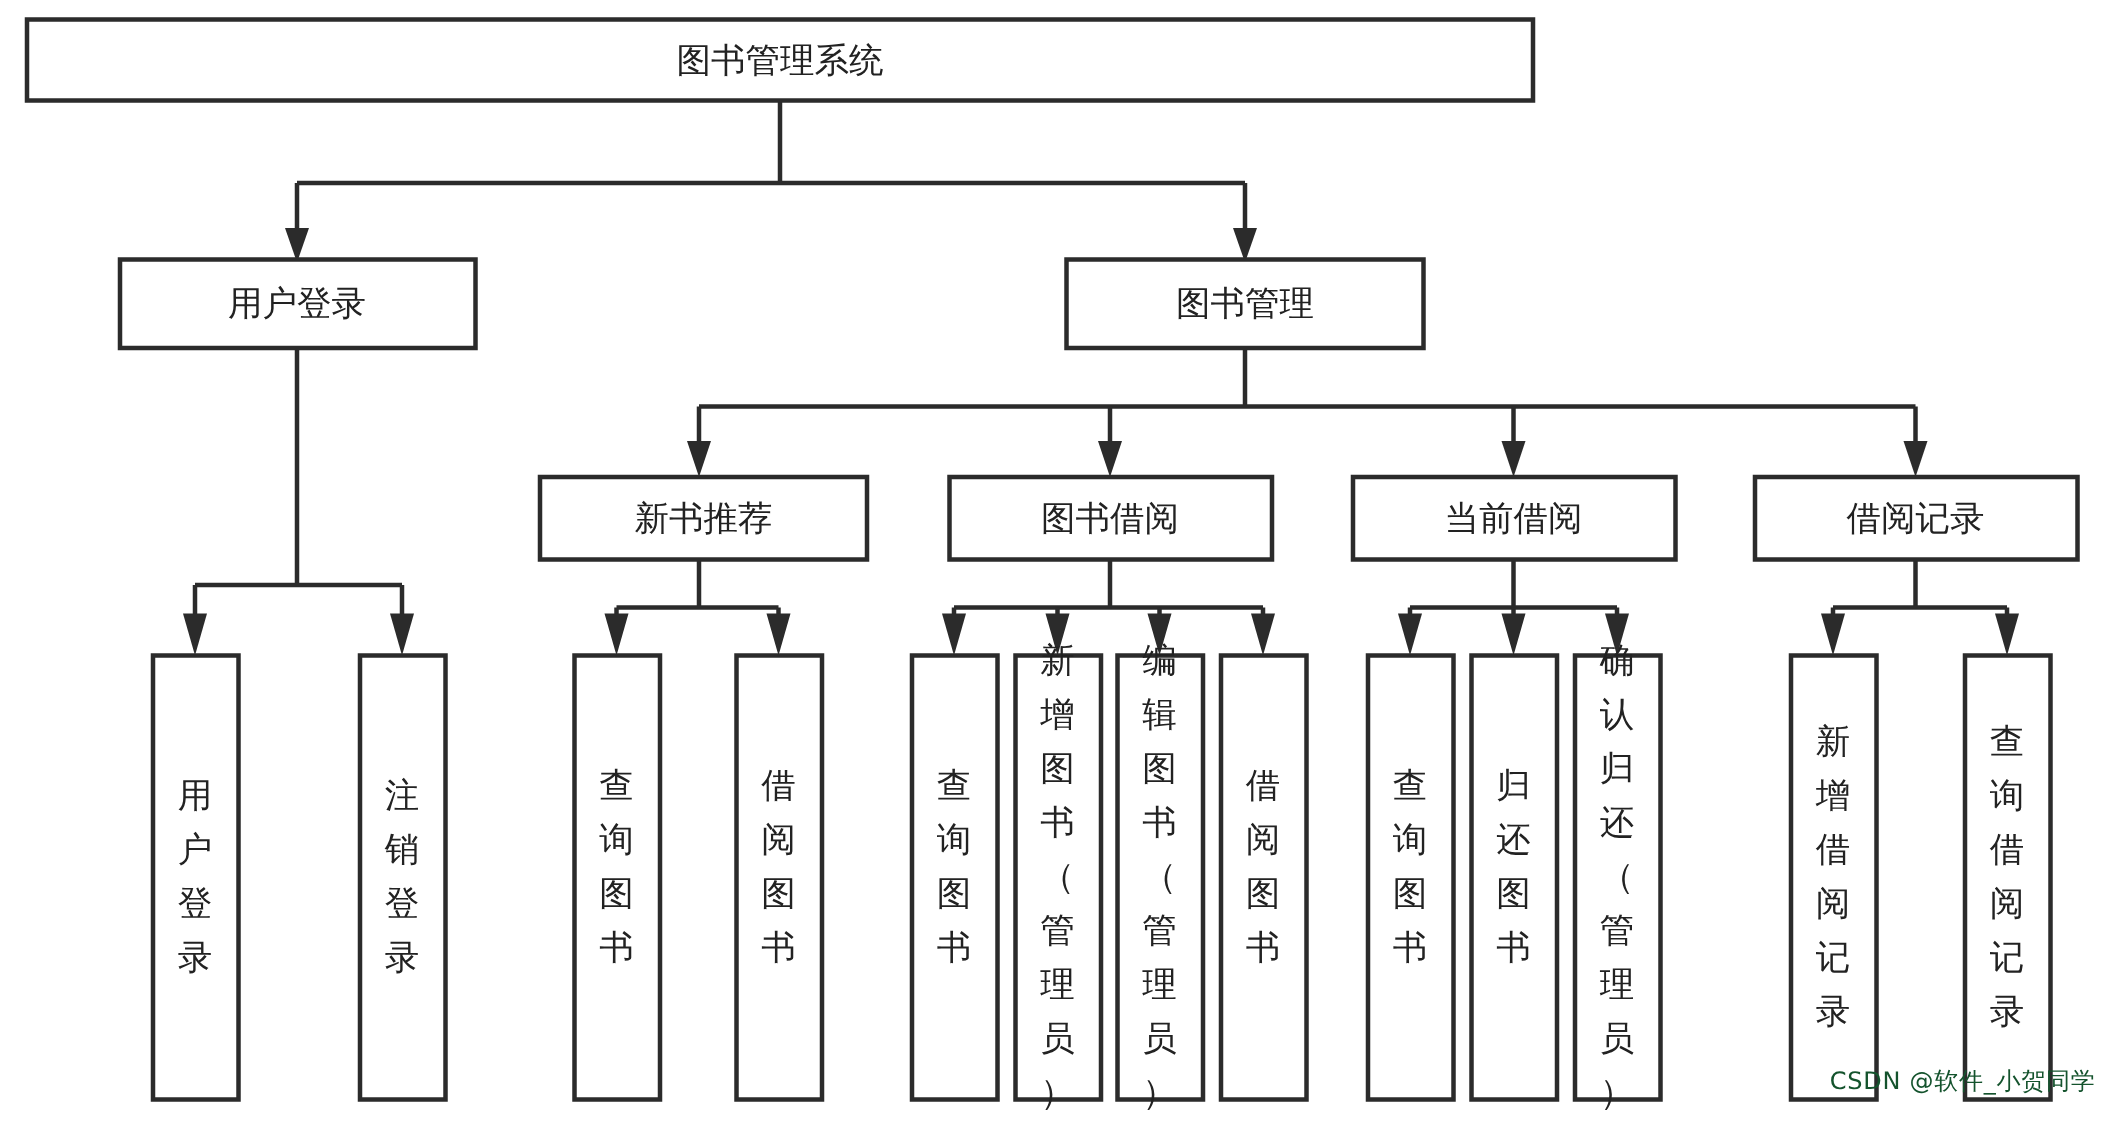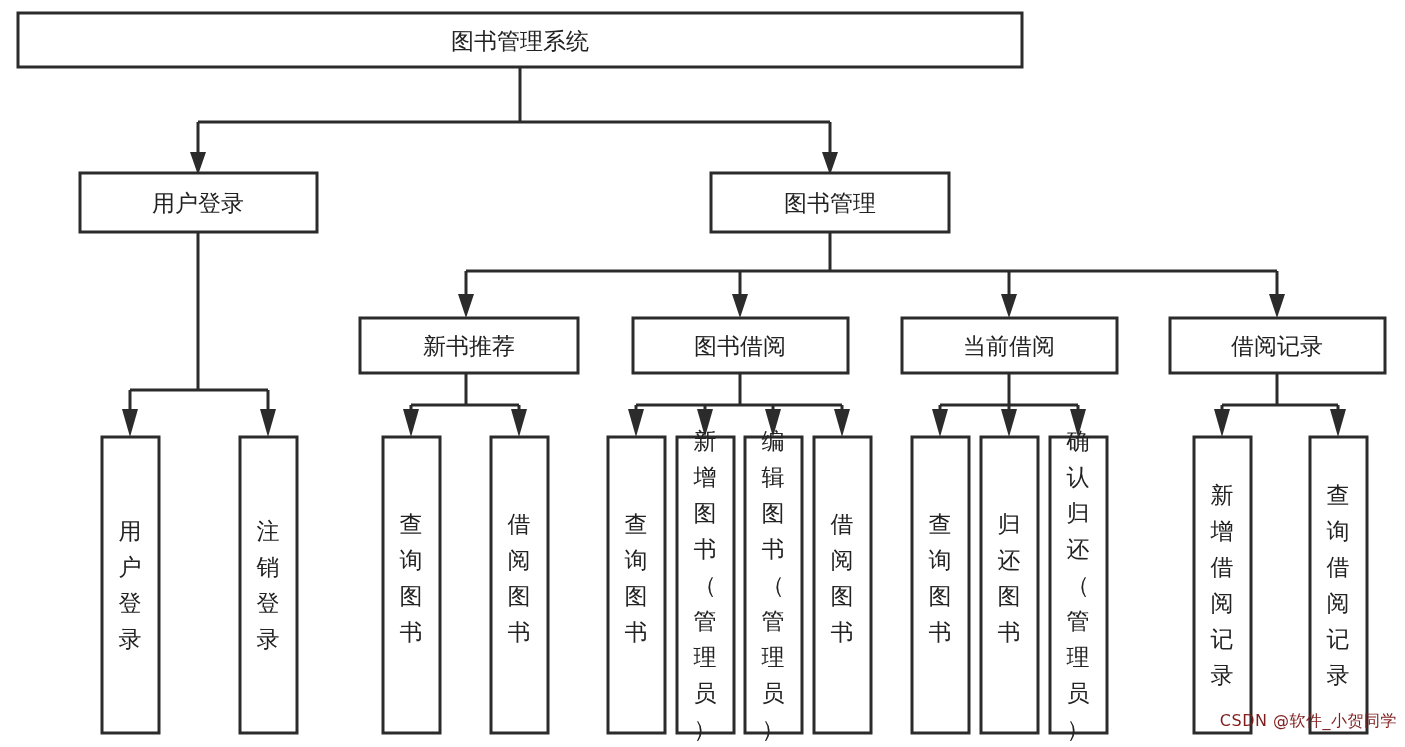--- a/index.html
+++ b/index.html
@@ -54,21 +54,21 @@
     font-size: 23px;
     fill: #222222;
     text-anchor: middle;
   }
   .watermark {
     position: absolute;
     right: 8px;
     bottom: 6px;
     font-family: "DejaVu Sans", "Liberation Sans", sans-serif;
     font-size: 16px;
-    color: #7f1d1d;
+    color: #14532d;
     letter-spacing: 0.5px;
     white-space: nowrap;
     user-select: none;
     text-align: right;
   }
 </style>
 </head>
 <body>
 
 <div id="diagram-root">

